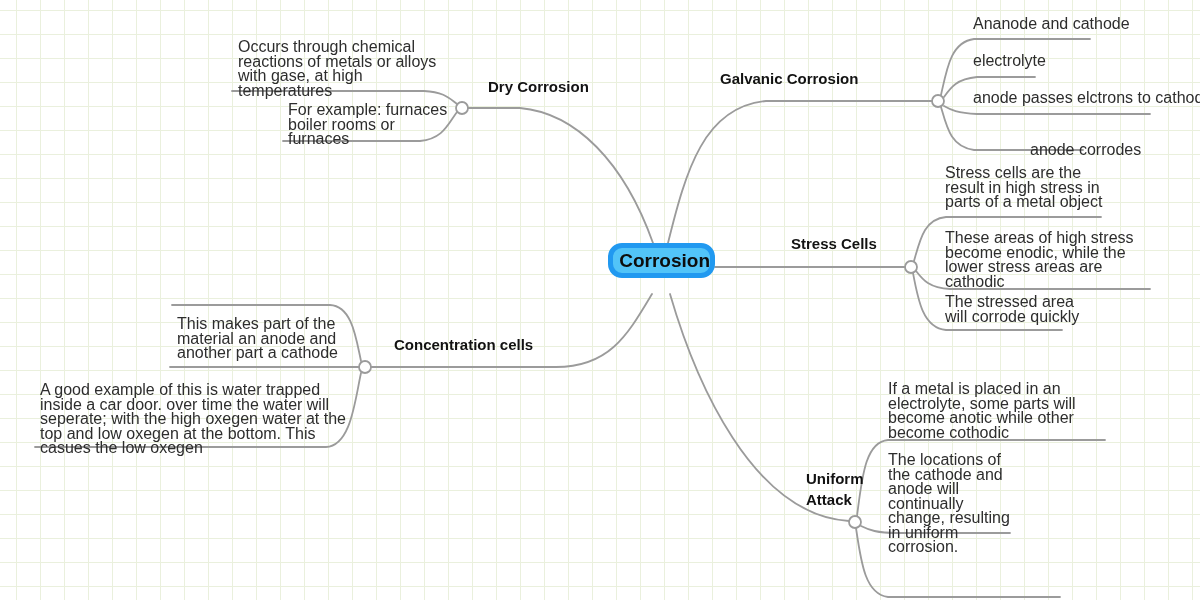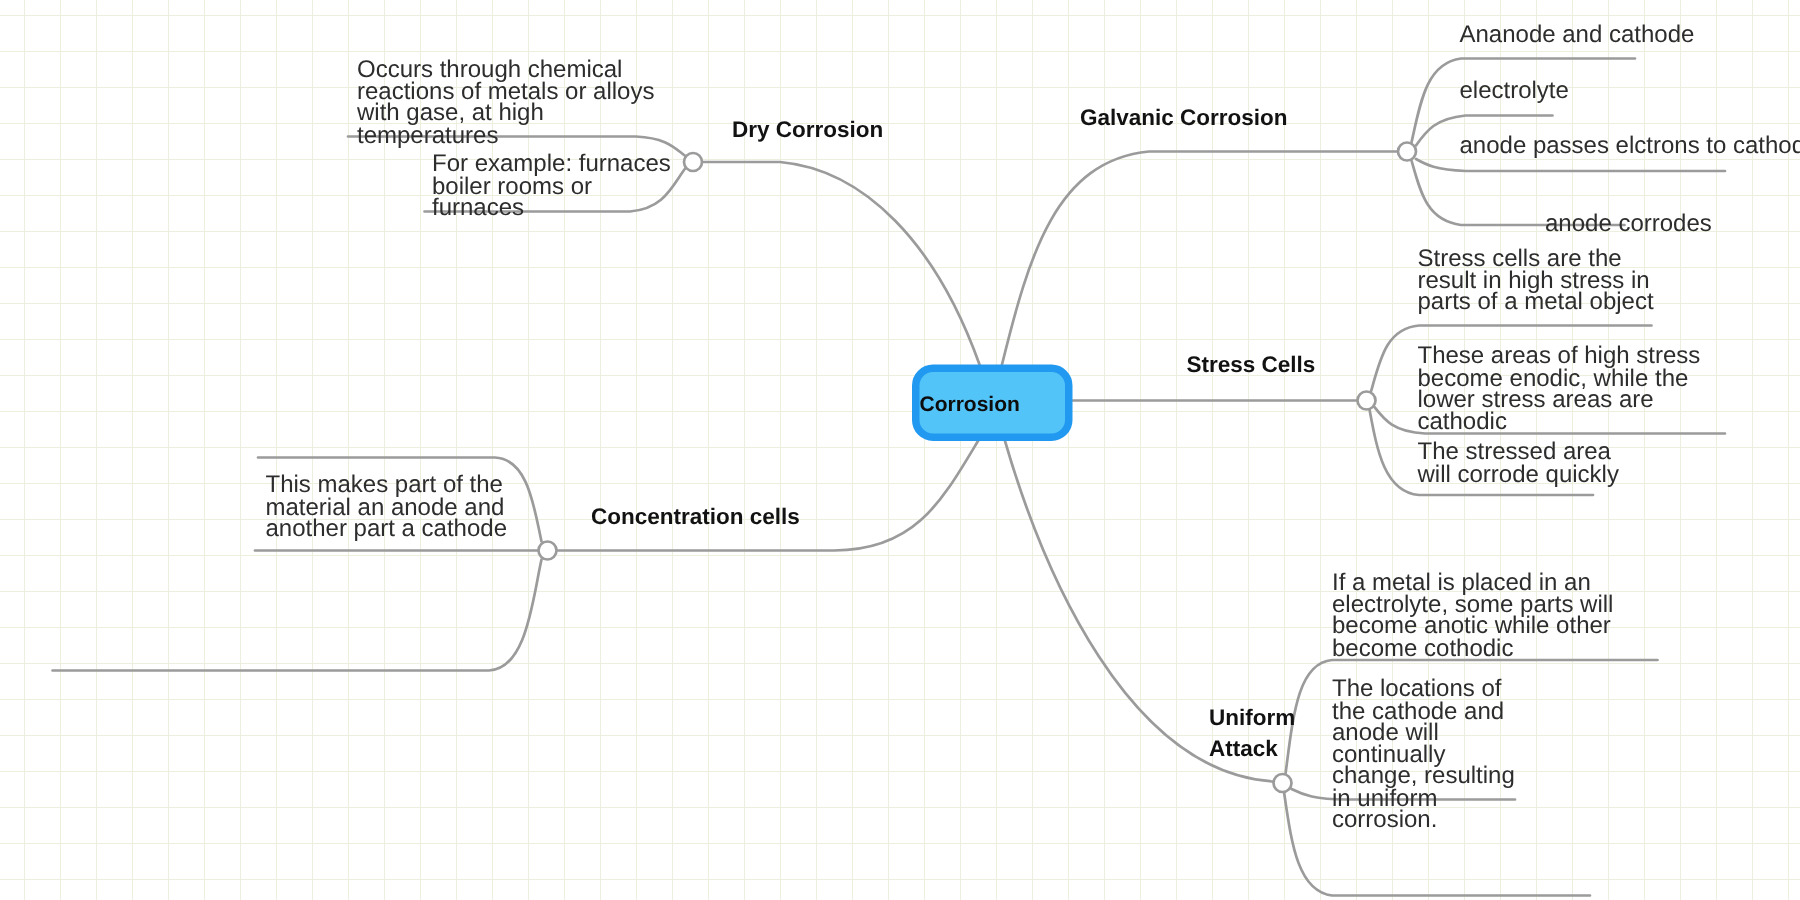--- a/index.html
+++ b/index.html
@@ -10,24 +10,24 @@
     background-image:
       linear-gradient(to right, #eaf0dd 1px, transparent 1px),
       linear-gradient(to bottom, #eaf0dd 1px, transparent 1px);
     background-size:24px 24px;
     background-position:16px 10px;
   }
   svg.edges{position:absolute; left:0; top:0; pointer-events:none;}
   svg.edges path{stroke:#9b9b9b; stroke-width:1.8; fill:none; stroke-linecap:round;}
   svg.edges circle{fill:#ffffff; stroke:#9b9b9b; stroke-width:1.8; pointer-events:auto;}
   .central-node{
-    position:absolute; left:608px; top:243px; width:107px; height:51px;
+    position:absolute; left:608px; top:243px; width:107px; height:35px;
     box-sizing:border-box; background:#52c4f8; border:5px solid #2199f0;
-    border-radius:14px; display:flex; align-items:center; justify-content:flex-start;
-    font-weight:700; font-size:14px; color:#0d0d0d; cursor:pointer;
+    border-radius:14px; display:flex; align-items:center; justify-content:flex-end;
+    font-weight:700; font-size:19px; color:#0d0d0d; cursor:pointer;
   }
   .branch-label{
     position:absolute; font-weight:700; font-size:15px; color:#121212;
     white-space:nowrap; cursor:pointer;
   }
   .branch-label.wrap{white-space:normal; line-height:21px;}
   .note{
     position:absolute; font-size:16px; line-height:14.5px; color:#2d2d2d;
     cursor:pointer;
   }
@@ -88,17 +88,18 @@
   <div class="note" style="left:973px; top:17px; white-space:nowrap;">Ananode and cathode</div>
   <div class="note" style="left:973px; top:54px; white-space:nowrap;">electrolyte</div>
   <div class="note" style="left:973px; top:91px; white-space:nowrap;">anode passes elctrons to cathode</div>
   <div class="note" style="left:1030px; top:127px; white-space:nowrap;margin-top:16px;">anode corrodes</div>
 
   <div class="note" style="left:945px; top:231px; width:215px;">These areas of high stress become enodic, while the lower stress areas are cathodic</div>
   <div class="note" style="left:945px; top:166px; width:170px;">Stress cells are the result in high stress in parts of a metal object</div>
   <div class="note" style="left:945px; top:295px; width:145px;">The stressed area will corrode quickly</div>
 
   <div class="note" style="left:177px; top:317px; width:165px;">This makes part of the material an anode and another part a cathode</div>
+  <div class="note" style="left:40px; top:383px; width:310px;">A good example of this is water trapped inside a car door. over time the water will seperate; with the high oxegen water at the top and low oxegen at the bottom. This casues the low oxegen</div>
 
   <div class="note" style="left:888px; top:382px; width:235px;">If a metal is placed in an electrolyte, some parts will become anotic while other become cothodic</div>
   <div class="note" style="left:888px; top:453px; width:130px;">The locations of the cathode and anode will continually change, resulting in uniform corrosion.</div>
 
 </div>
 
 </body></html>

